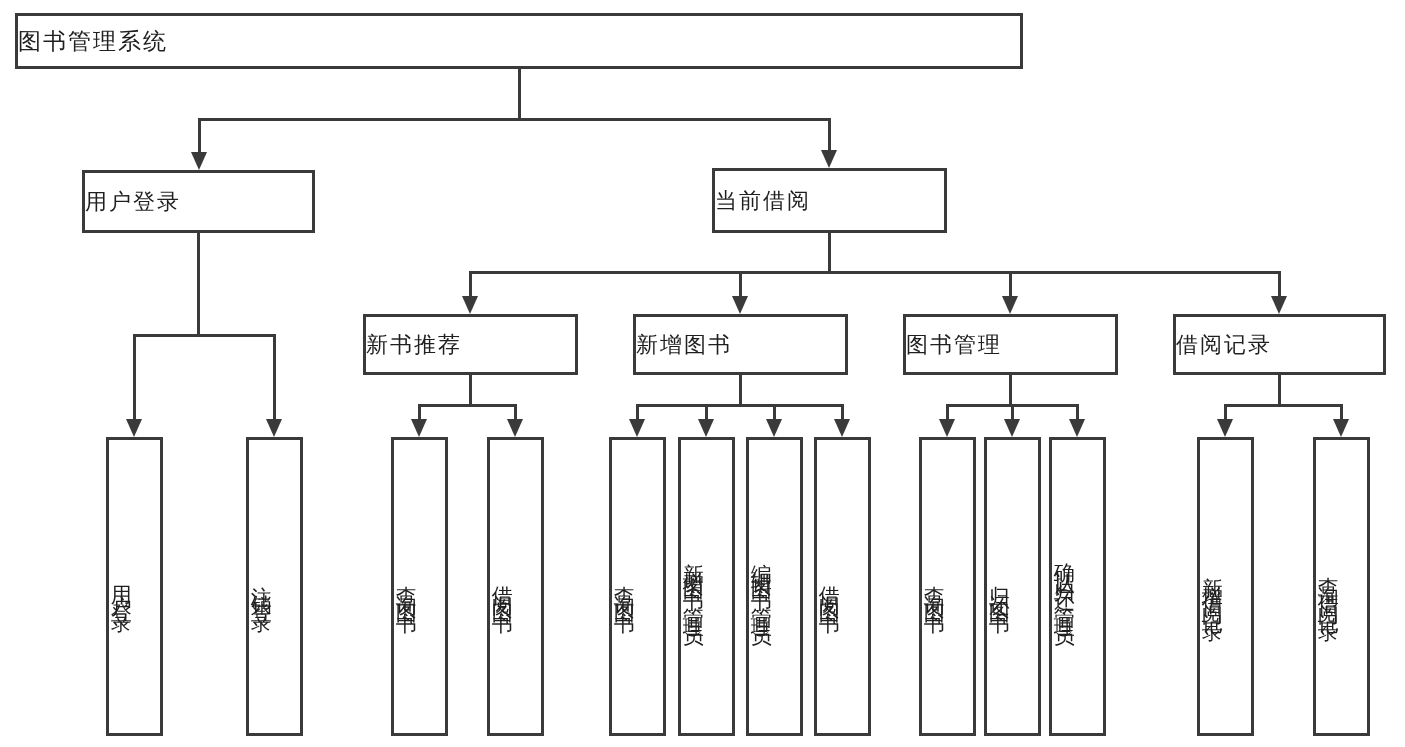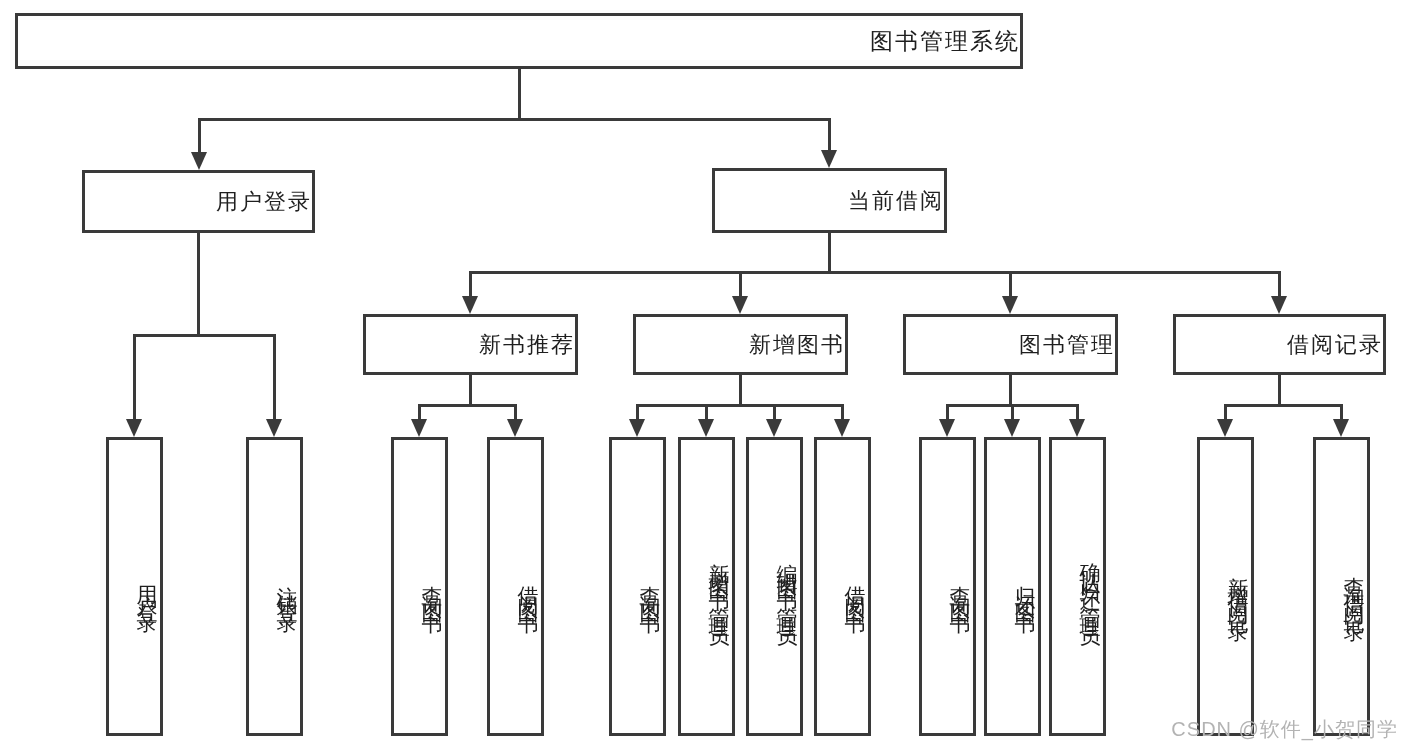--- a/index.html
+++ b/index.html
@@ -3,21 +3,21 @@
 <meta charset="utf-8">
 <style>
   html,body{margin:0;padding:0;background:#ffffff;}
   .canvas{
     position:relative;width:1405px;height:747px;background:#ffffff;
     font-family:"Liberation Sans","DejaVu Sans",sans-serif;
     overflow:hidden;color:#1f1f1f;
   }
   .box{
     position:absolute;background:#ffffff;border:3px solid #3a3a3a;
-    box-sizing:border-box;display:flex;align-items:center;justify-content:flex-end;
+    box-sizing:border-box;display:flex;align-items:center;justify-content:flex-start;
     z-index:2;
   }
   .hlabel{font-size:22px;letter-spacing:2px;white-space:nowrap;}
   .root-label{font-size:23px;letter-spacing:2px;}
   .vbox .vtext{
     writing-mode:vertical-rl;text-orientation:mixed;
     font-size:21px;letter-spacing:9px;line-height:1.2;white-space:nowrap;
   }
   .ln{position:absolute;background:#3a3a3a;z-index:1;}
   .arrow{
@@ -155,15 +155,14 @@
     <span class="vtext">确认归还（管理员）</span>
   </div>
 
   <div class="box vbox" style="left:1197px;top:437px;width:57px;height:299px;">
     <span class="vtext">新增借阅记录</span>
   </div>
   <div class="box vbox" style="left:1313px;top:437px;width:57px;height:299px;">
     <span class="vtext">查询借阅记录</span>
   </div>
 
-  <div class="watermark">CSDN @软件_小贺同学</div>
 
 </div>
 
 </body></html>

